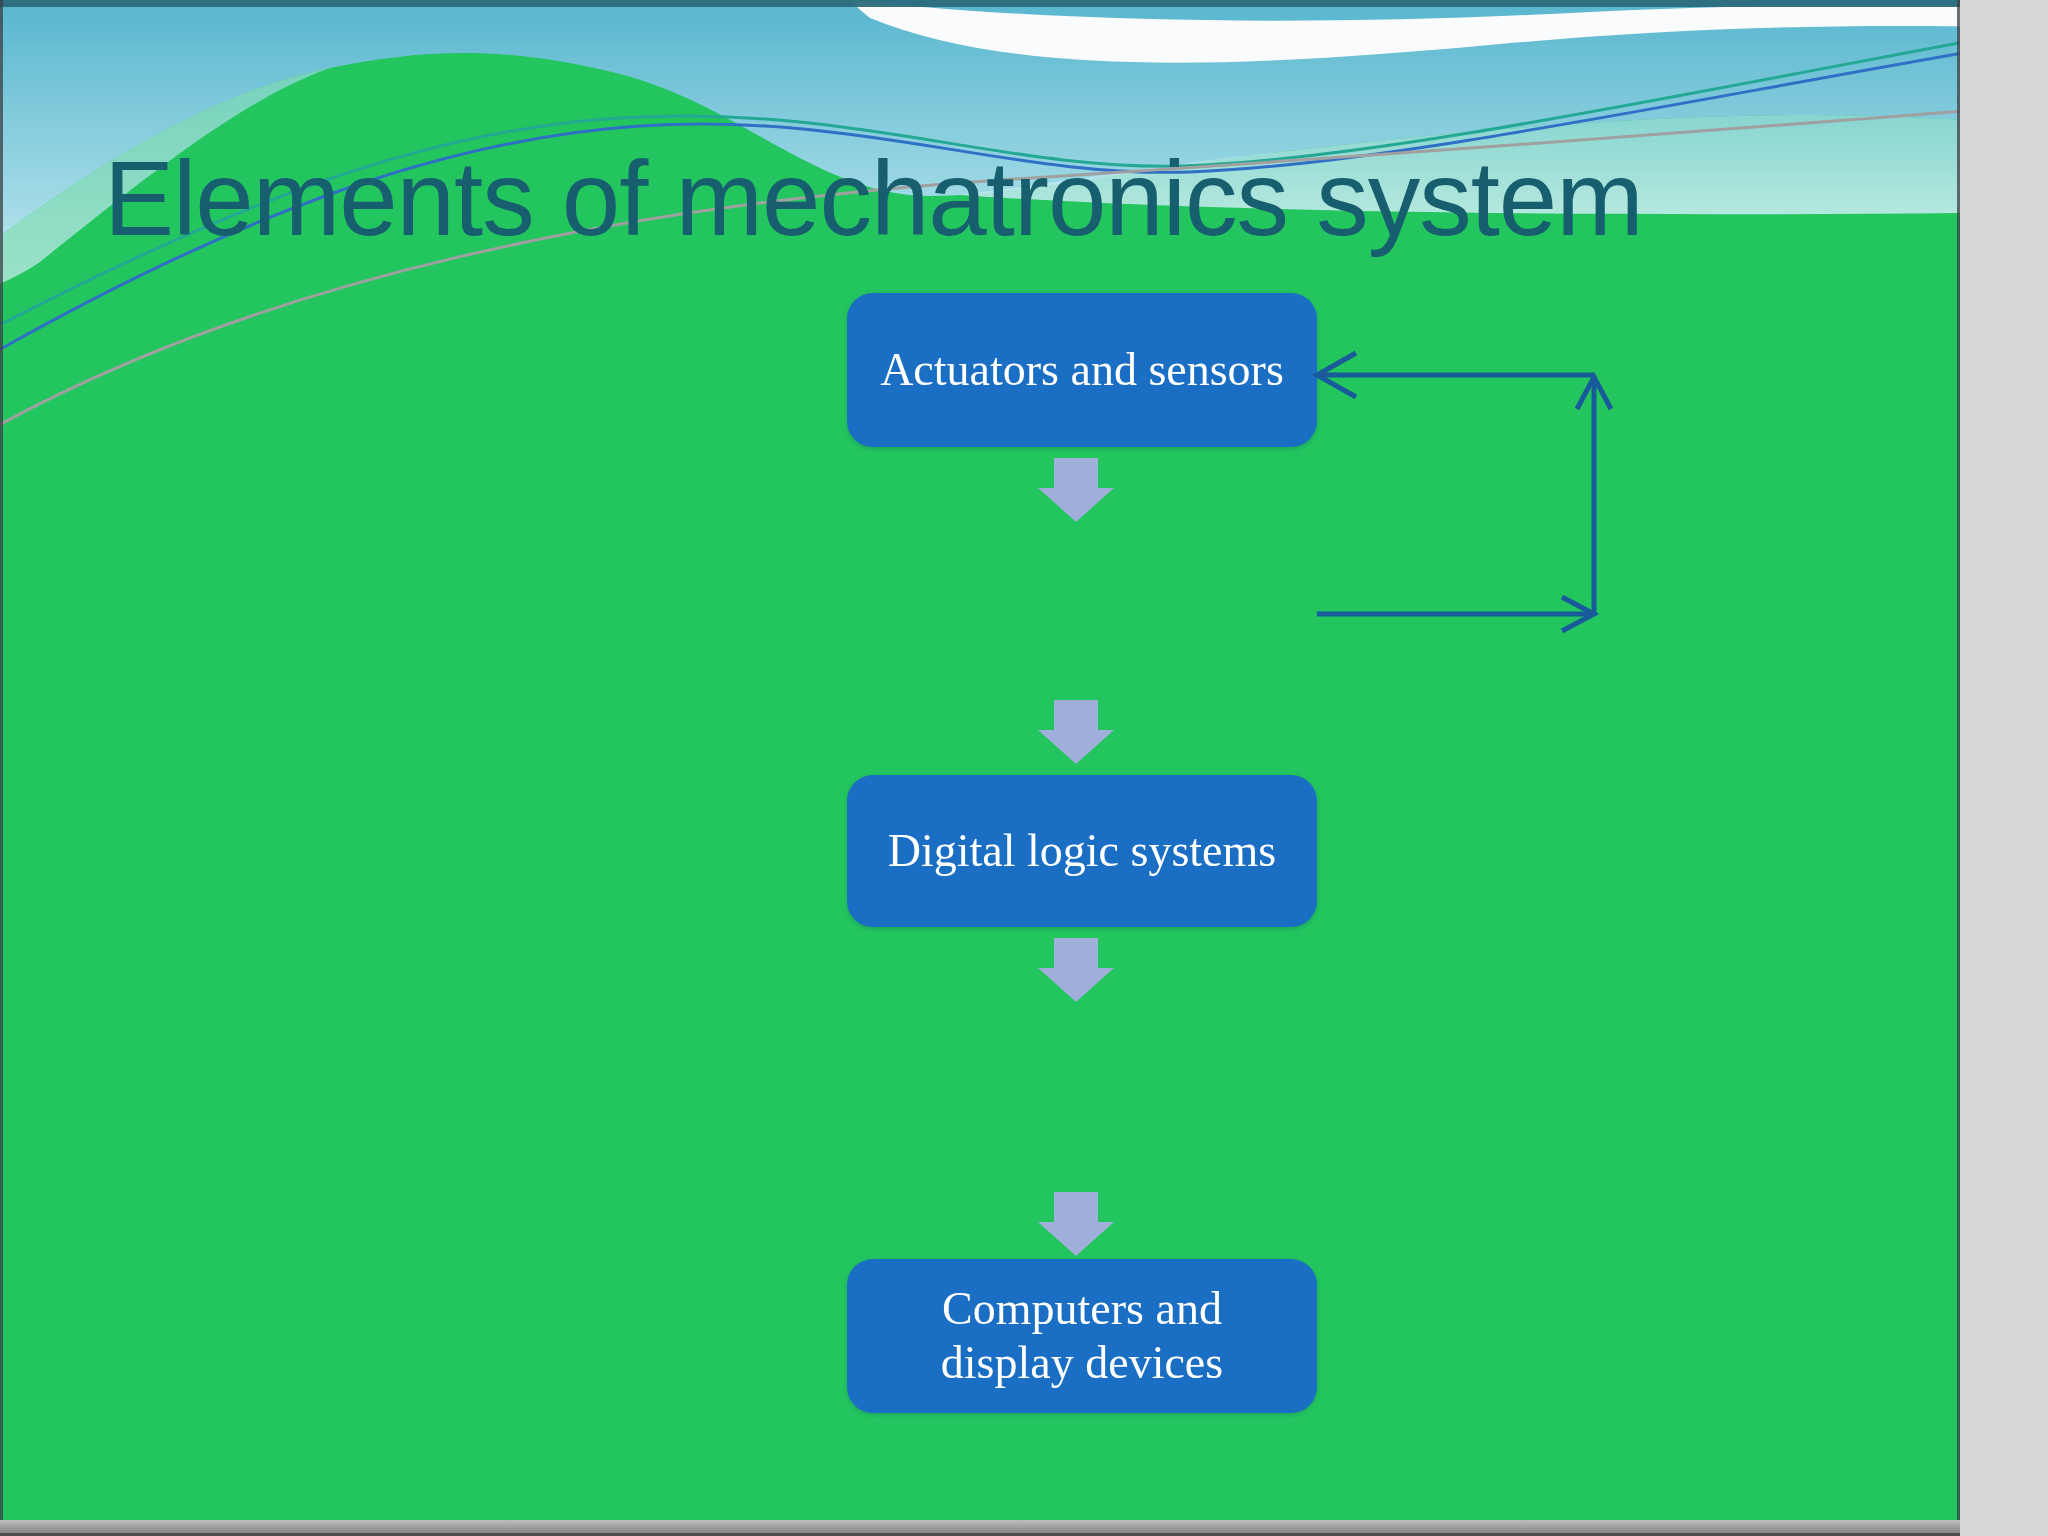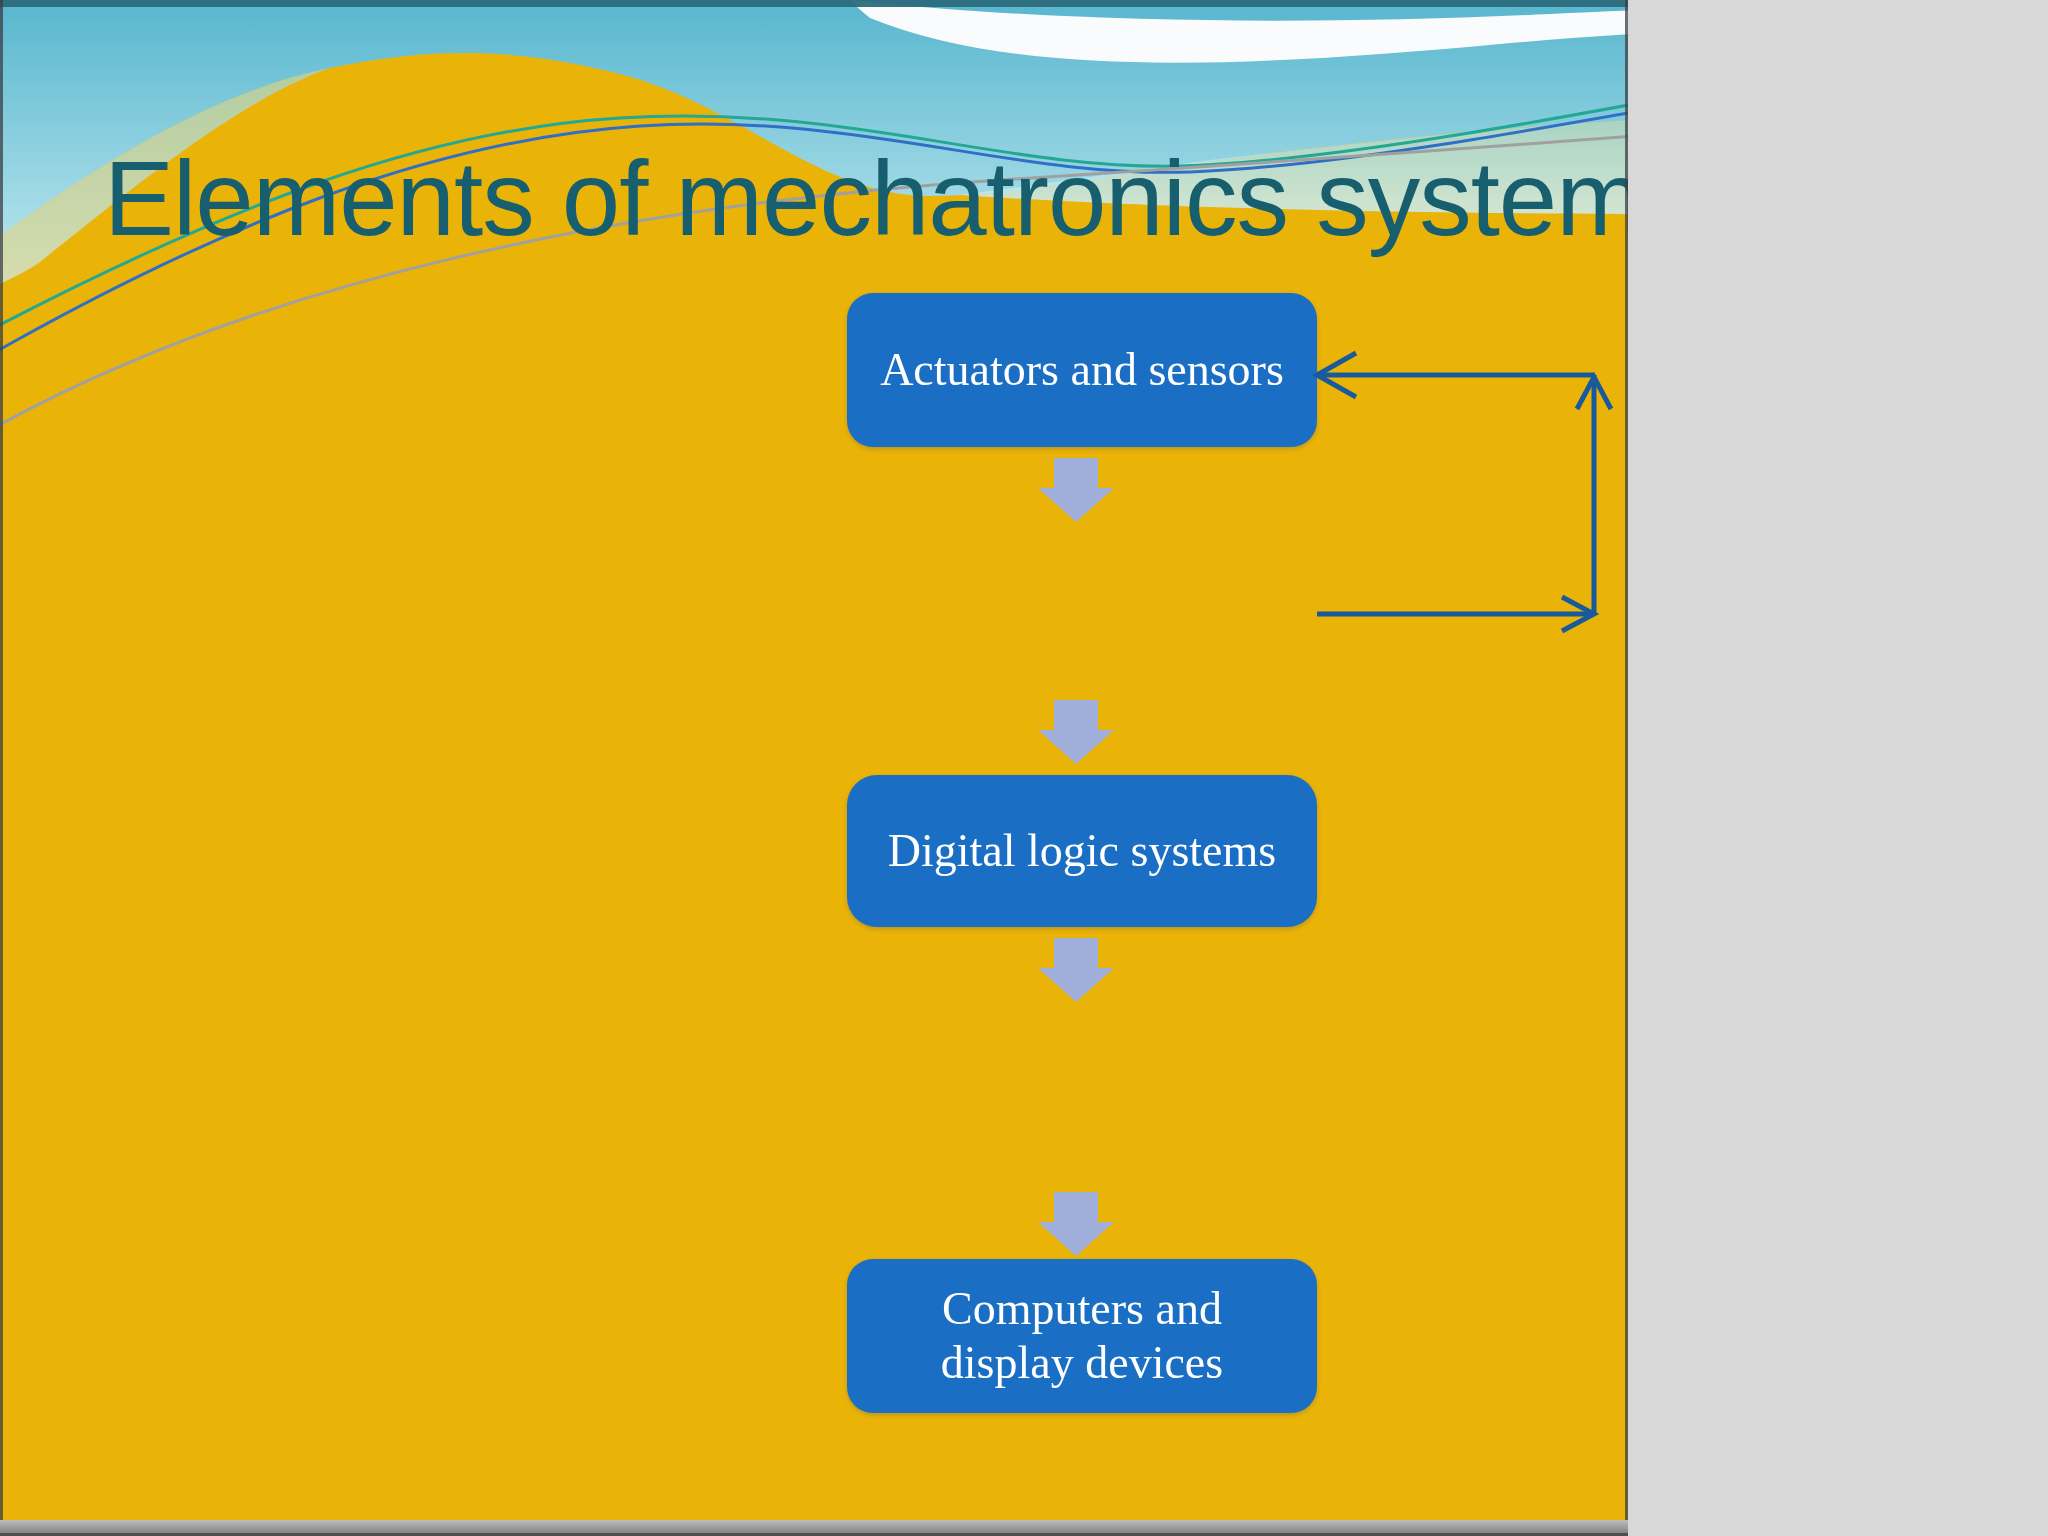--- a/index.html
+++ b/index.html
@@ -1,18 +1,18 @@
 <!DOCTYPE html>
 <html><head>
 <meta charset="utf-8">
 <style>
   html,body{margin:0;padding:0;background:#d8d8d8;}
   .slide{
-    position:relative;width:1628px;height:1536px;overflow:hidden;
-    background:#eab308;
+    position:relative;width:1960px;height:1536px;overflow:hidden;
+    background:#22c55e;
     font-family:"Liberation Sans",sans-serif;
   }
   .header-svg{position:absolute;left:0;top:0;width:2048px;height:500px;display:block;}
   .title{
     position:absolute;left:104px;top:146px;margin:0;
     font-size:105px;font-weight:400;letter-spacing:-1px;line-height:1;
     color:#175E6E;white-space:nowrap;
     font-family:"Liberation Sans",sans-serif;
   }
   .flowchart{position:absolute;left:16px;top:0;width:2048px;height:1536px;}
@@ -23,21 +23,21 @@
     box-shadow:0 2px 4px rgba(20,60,110,0.22);
   }
   .flow-box span{
     color:#FFFFFF;
     font-family:"Liberation Serif",serif;
     font-size:46px;line-height:1.18;
     padding:0 26px;
   }
   .box1{top:293px;height:154px;}
   .box2{top:533px;height:155px;}
-  .box3{top:775px;height:152px;border-radius:30px;}
+  .box3{top:775px;height:152px;}
   .box4{top:1015px;height:167px;}
   .box5{top:1259px;height:154px;}
   .flow-arrow{position:absolute;left:1022px;width:76px;height:64px;display:block;}
   .fa1{top:458px;} .fa2{top:700px;} .fa3{top:938px;} .fa4{top:1192px;}
   .feedback-svg{position:absolute;left:1280px;top:340px;width:330px;height:300px;display:block;}
   .edge-left,.edge-right{position:absolute;top:0;width:3px;height:1536px;background:#3b3f44;opacity:0.75;}
   .edge-left{left:0;} .edge-right{right:0;}
   .bottom-bar{
     position:absolute;left:0;top:1520px;width:2048px;height:16px;
     background:linear-gradient(#bdbdbd,#858585);

